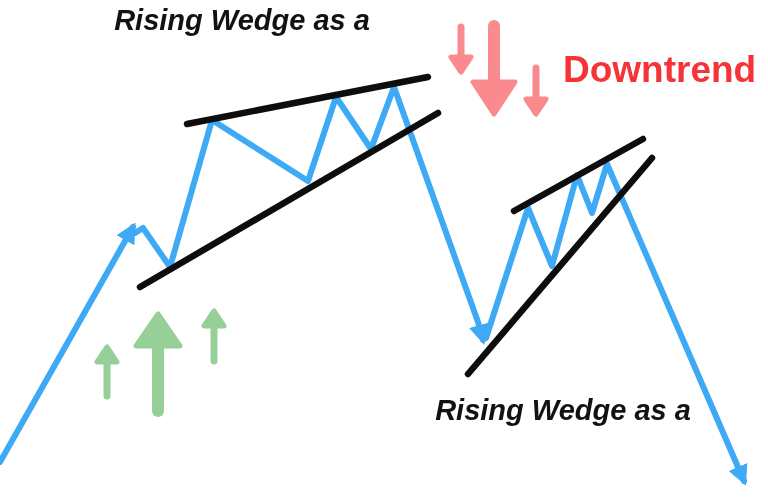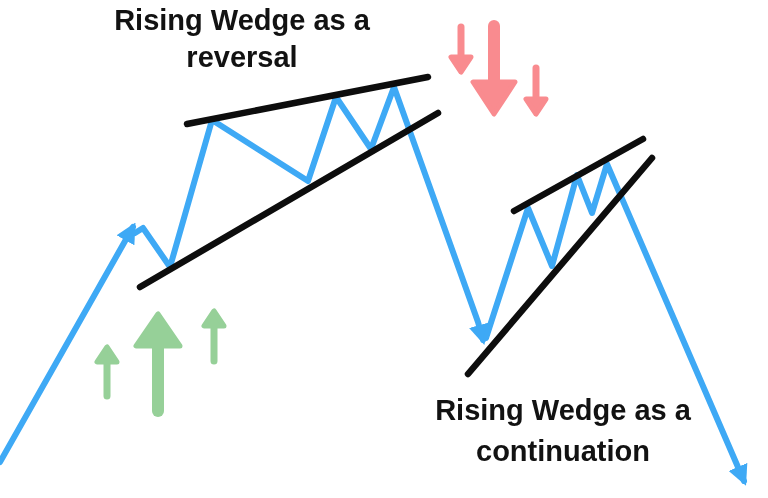--- a/index.html
+++ b/index.html
@@ -22,20 +22,21 @@
     position: absolute;
     inset: 0;
   }
   .label {
     position: absolute;
     white-space: nowrap;
   }
   .pattern-title {
     color: var(--title-text, #121212);
     font-weight: 700;
+    font-style: italic;
     font-size: 29px;
     text-align: center;
     white-space: normal;
   }
   #reversal-title {
     left: 56px;
     top: 2px;
     width: 372px;
     line-height: 37px;
   }
@@ -99,23 +100,22 @@
           <line x1="494" y1="26" x2="494" y2="84" stroke="#F98B8F" stroke-width="12" stroke-linecap="round"></line>
           <path d="M 494 114 L 473 82 L 515 82 Z" fill="#F98B8F" stroke="#F98B8F" stroke-width="5" stroke-linejoin="round"></path>
           <line x1="536" y1="68" x2="536" y2="101" stroke="#F98B8F" stroke-width="7" stroke-linecap="round"></line>
           <path d="M 536 114 L 526 99 L 546 99 Z" fill="#F98B8F" stroke="#F98B8F" stroke-width="5" stroke-linejoin="round"></path>
         </g>
       </g>
   </svg>
 
   <div class="label pattern-title" id="reversal-title">
     <div>Rising Wedge as a</div>
-    <div>reversal</div>
   </div>
 
+  <div class="label" id="downtrend-label">Downtrend</div>
 
 
   <div class="label pattern-title" id="continuation-title">
     <div>Rising Wedge as a</div>
-    <div>continuation</div>
   </div>
 
 </div>
 
 </body></html>

